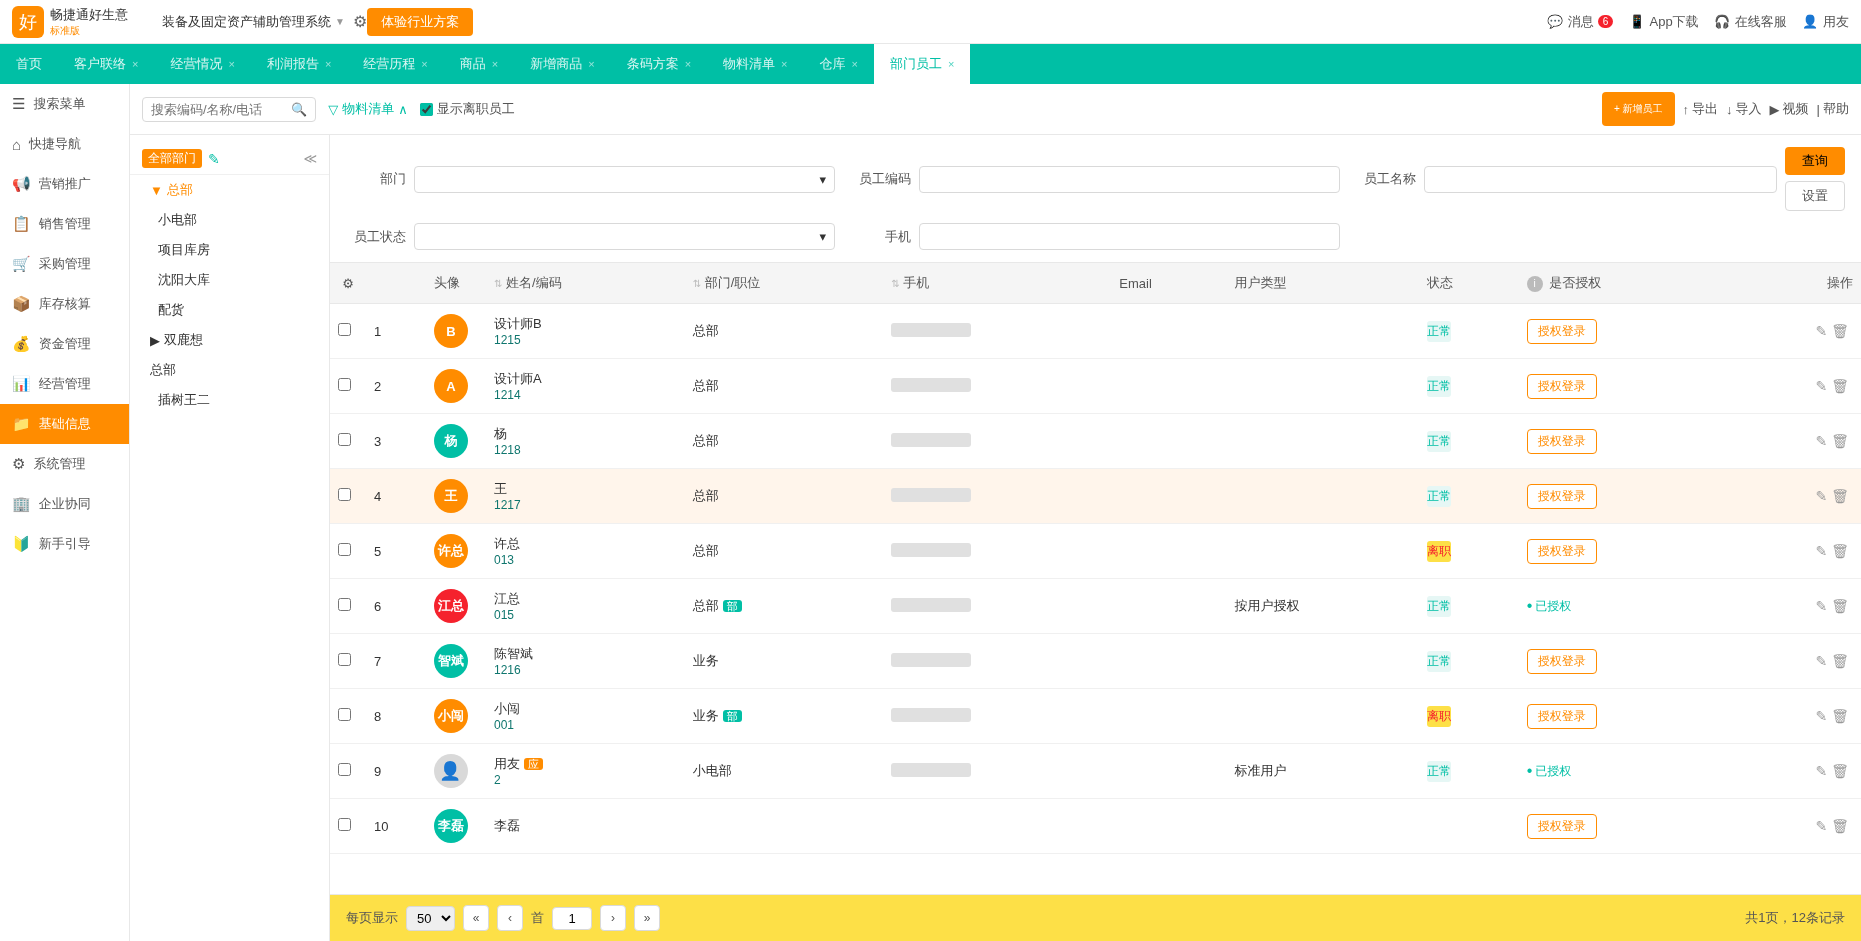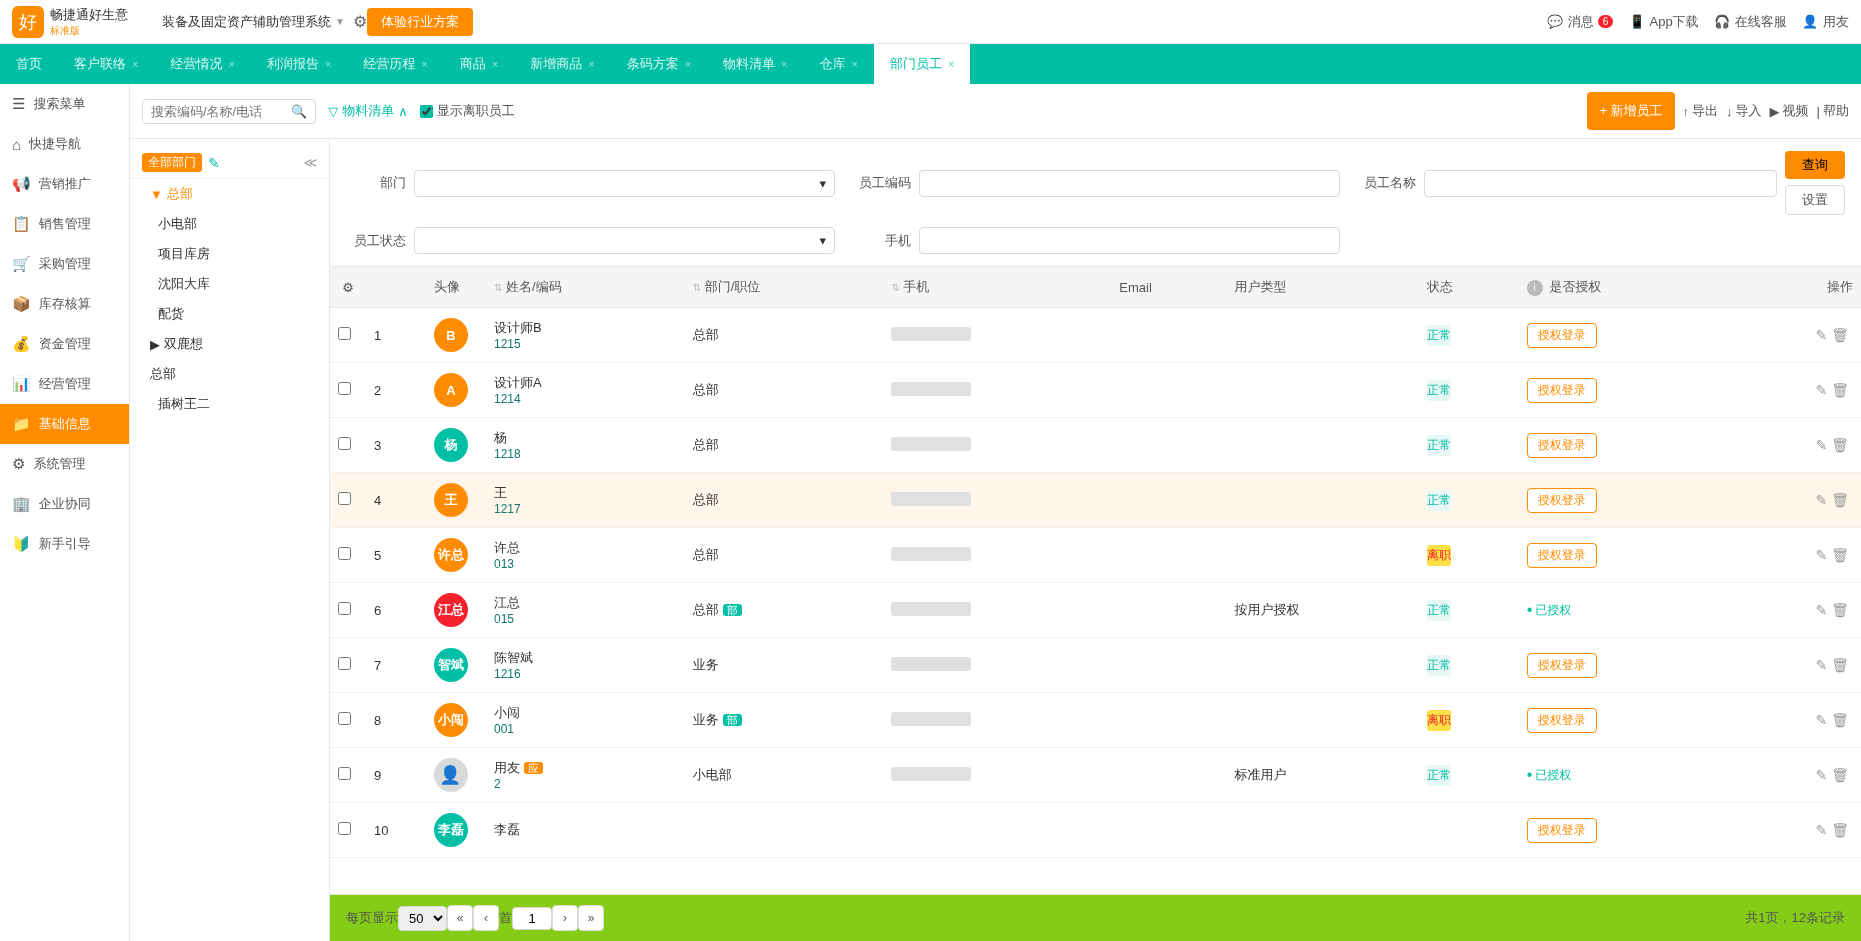--- a/index.html
+++ b/index.html
@@ -38,21 +38,21 @@
     .content-area { flex: 1; display: flex; flex-direction: column; overflow: hidden; }
 
     
     .filter-bar { background: #fff; border-bottom: 1px solid #e8e8e8; display: flex; align-items: center; padding: 8px 12px; gap: 12px; }
     .search-input-wrap { display: flex; align-items: center; border: 1px solid #d9d9d9; border-radius: 4px; padding: 4px 8px; background: #fff; }
     .search-input-wrap input { border: none; outline: none; font-size: 13px; width: 140px; }
     .filter-btn { display: flex; align-items: center; gap: 4px; color: #00bfa5; font-size: 13px; cursor: pointer; }
     .show-resigned { display: flex; align-items: center; gap: 4px; color: #555; font-size: 13px; }
     .checkbox-green { accent-color: #00bfa5; }
     .right-actions { margin-left: auto; display: flex; align-items: center; gap: 8px; }
-    .add-btn { background: #ff8c00; color: #fff; border: none; border-radius: 4px; padding: 10px 12px; font-size: 13px; cursor: pointer; }
+    .add-btn { background: #ff8c00; color: #fff; border: none; border-radius: 4px; padding: 10px 12px; font-size: 10px; cursor: pointer; }
     .icon-btn { color: #555; font-size: 13px; cursor: pointer; display: flex; align-items: center; gap: 3px; }
 
     
     .two-panel { display: flex; flex: 1; overflow: hidden; }
 
     
     .dept-tree { width: 200px; background: #fff; border-right: 1px solid #e8e8e8; padding: 8px 0; overflow-y: auto; }
     .dept-tree-header { display: flex; align-items: center; padding: 6px 12px; gap: 6px; border-bottom: 1px solid #f0f0f0; }
     .dept-tag { background: #ff8c00; color: #fff; border-radius: 3px; padding: 1px 6px; font-size: 12px; }
     .dept-collapse-btn { margin-left: auto; color: #999; cursor: pointer; }
@@ -91,21 +91,21 @@
     .op-btn { color: #999; font-size: 14px; cursor: pointer; margin-right: 4px; }
     .dept-badge { background: #00bfa5; color: #fff; border-radius: 3px; padding: 0 4px; font-size: 11px; margin-left: 4px; }
     .dept-badge-orange { background: #ff8c00; color: #fff; border-radius: 3px; padding: 0 4px; font-size: 11px; margin-left: 4px; }
     .name-code { display: flex; flex-direction: column; }
     .emp-name { font-size: 13px; color: #333; }
     .emp-code { font-size: 12px; color: #0f766e; }
     .phone-blur { display: inline-block; width: 80px; height: 14px; background: #e0e0e0; border-radius: 3px; }
     .sort-icon { color: #bbb; font-size: 10px; }
 
     
-    .pagination { background: #84cc16; border-top: 1px solid #e8e8e8; padding: 10px 16px; display: flex; align-items: center; font-size: 13px; color: #555; }
+    .pagination { background: #fde047; border-top: 1px solid #e8e8e8; padding: 10px 16px; display: flex; align-items: center; gap: 8px; font-size: 13px; color: #555; }
     .page-select { border: 1px solid #d9d9d9; border-radius: 4px; padding: 3px 6px; font-size: 13px; }
     .page-btn { width: 26px; height: 26px; border: 1px solid #d9d9d9; border-radius: 4px; display: flex; align-items: center; justify-content: center; cursor: pointer; font-size: 12px; background: #fff; }
     .page-input { width: 40px; border: 1px solid #d9d9d9; border-radius: 4px; padding: 3px 6px; font-size: 13px; text-align: center; }
     .page-total { margin-left: auto; }
 
     .info-icon { width: 16px; height: 16px; border-radius: 50%; background: #bbb; color: #fff; font-size: 10px; display: inline-flex; align-items: center; justify-content: center; margin-right: 3px; }
     .settings-icon { width: 20px; height: 20px; display: inline-flex; align-items: center; justify-content: center; color: #555; }
   </style>
 </head>
 <body>

